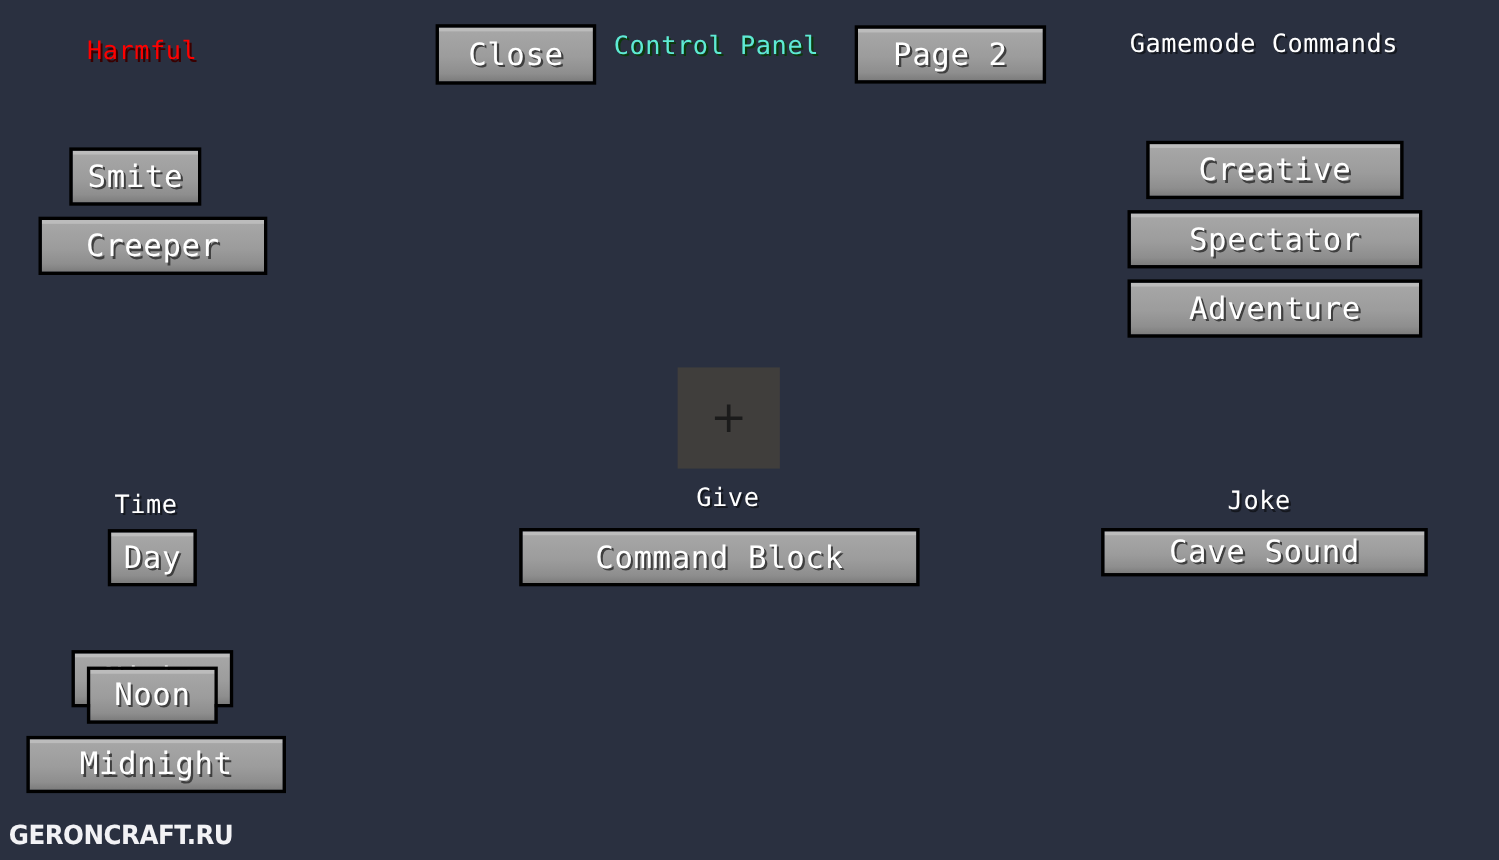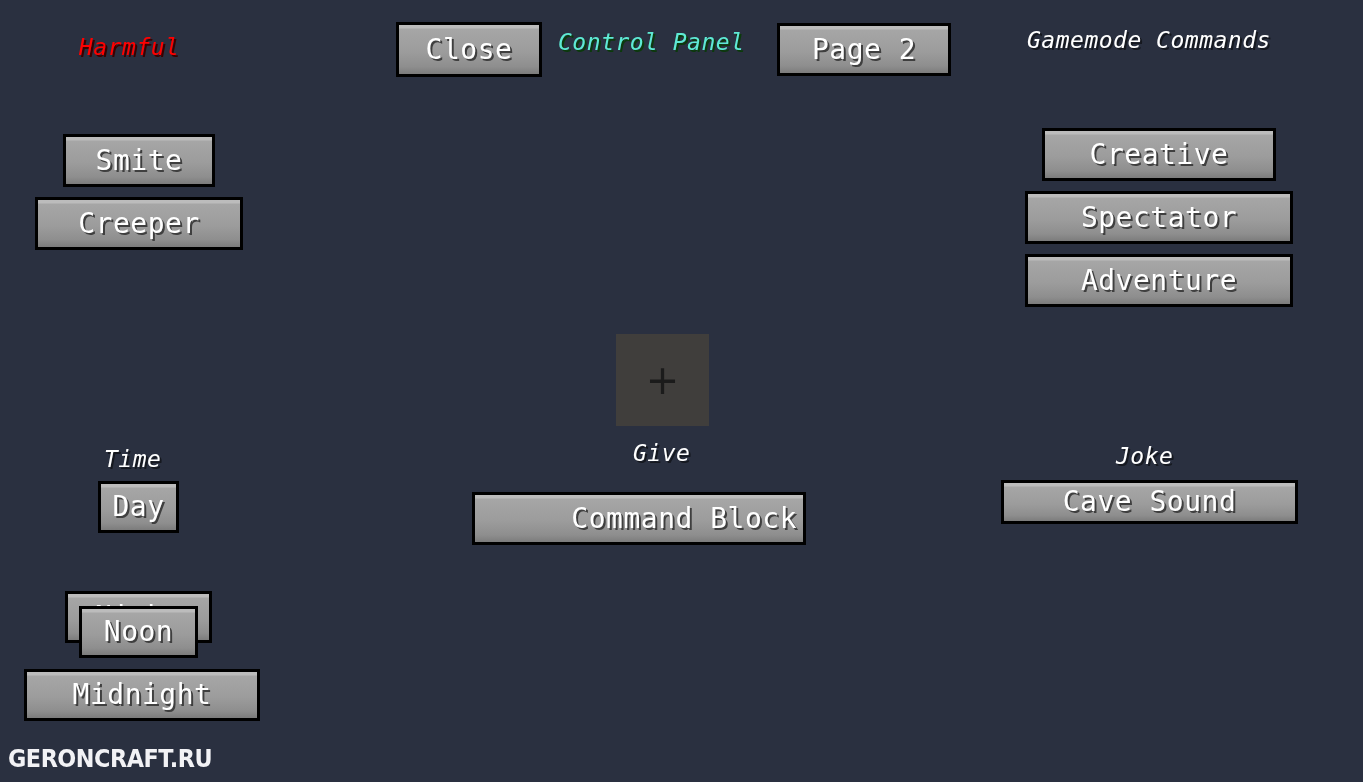--- a/index.html
+++ b/index.html
@@ -24,21 +24,20 @@
   
   .section-title {
     position: absolute;
     color: #ffffff;
     font-size: 23px;
     font-family: "DejaVu Sans Mono", monospace;
     letter-spacing: 0.5px;
     white-space: nowrap;
     text-shadow: 2px 2px 0 #15181f;
     line-height: 1;
-    font-style: italic;
   }
   .section-title.red   { color: #ff0000; text-shadow: 2px 2px 0 #3a0000; }
   .section-title.green { color: #5eead4; text-shadow: 2px 2px 0 #0b3a0b; }
 
   
   .mc-btn {
     position: absolute;
     box-sizing: border-box;
     border: 3px solid #000000;
     background:
@@ -108,21 +107,21 @@
 
   <div class="section-title green" style="left:558px; top:31px;">Control Panel</div>
 
   <div class="mc-btn" style="left:777px; top:23px; width:174px; height:53px;">
     <span class="btn-label">Page 2</span>
   </div>
 
   <div class="section-title red" style="left:79px; top:36px;">Harmful</div>
 
 
-  <div class="mc-btn" style="left:63px; top:134px; width:152px; height:53px;">
+  <div class="mc-btn" style="left:63px; top:134px; width:120px; height:53px;">
     <span class="btn-label">Smite</span>
   </div>
 
   <div class="mc-btn" style="left:35px; top:197px; width:208px; height:53px;">
     <span class="btn-label">Creeper</span>
   </div>
 
   <div class="section-title" style="left:1027px; top:29px;">Gamemode Commands</div>
 
 
@@ -137,21 +136,21 @@
   <div class="mc-btn" style="left:1025px; top:254px; width:268px; height:53px;">
     <span class="btn-label">Adventure</span>
   </div>
 
   <div class="item-slot" style="left:616px; top:334px; width:93px; height:92px;">
     <span class="slot-plus">+</span>
   </div>
 
   <div class="section-title" style="left:633px; top:442px;">Give</div>
 
-  <div class="mc-btn" style="left:472px; top:492px; width:334px; height:53px;justify-content:flex-end;">
+  <div class="mc-btn" style="left:472px; top:480px; width:364px; height:53px;">
     <span class="btn-label">Command Block</span>
   </div>
 
   <div class="section-title" style="left:1116px; top:445px;">Joke</div>
 
   <div class="mc-btn" style="left:1001px; top:480px; width:297px; height:44px;">
     <span class="btn-label">Cave Sound</span>
   </div>
 
   <div class="section-title" style="left:104px; top:448px;">Time</div>

